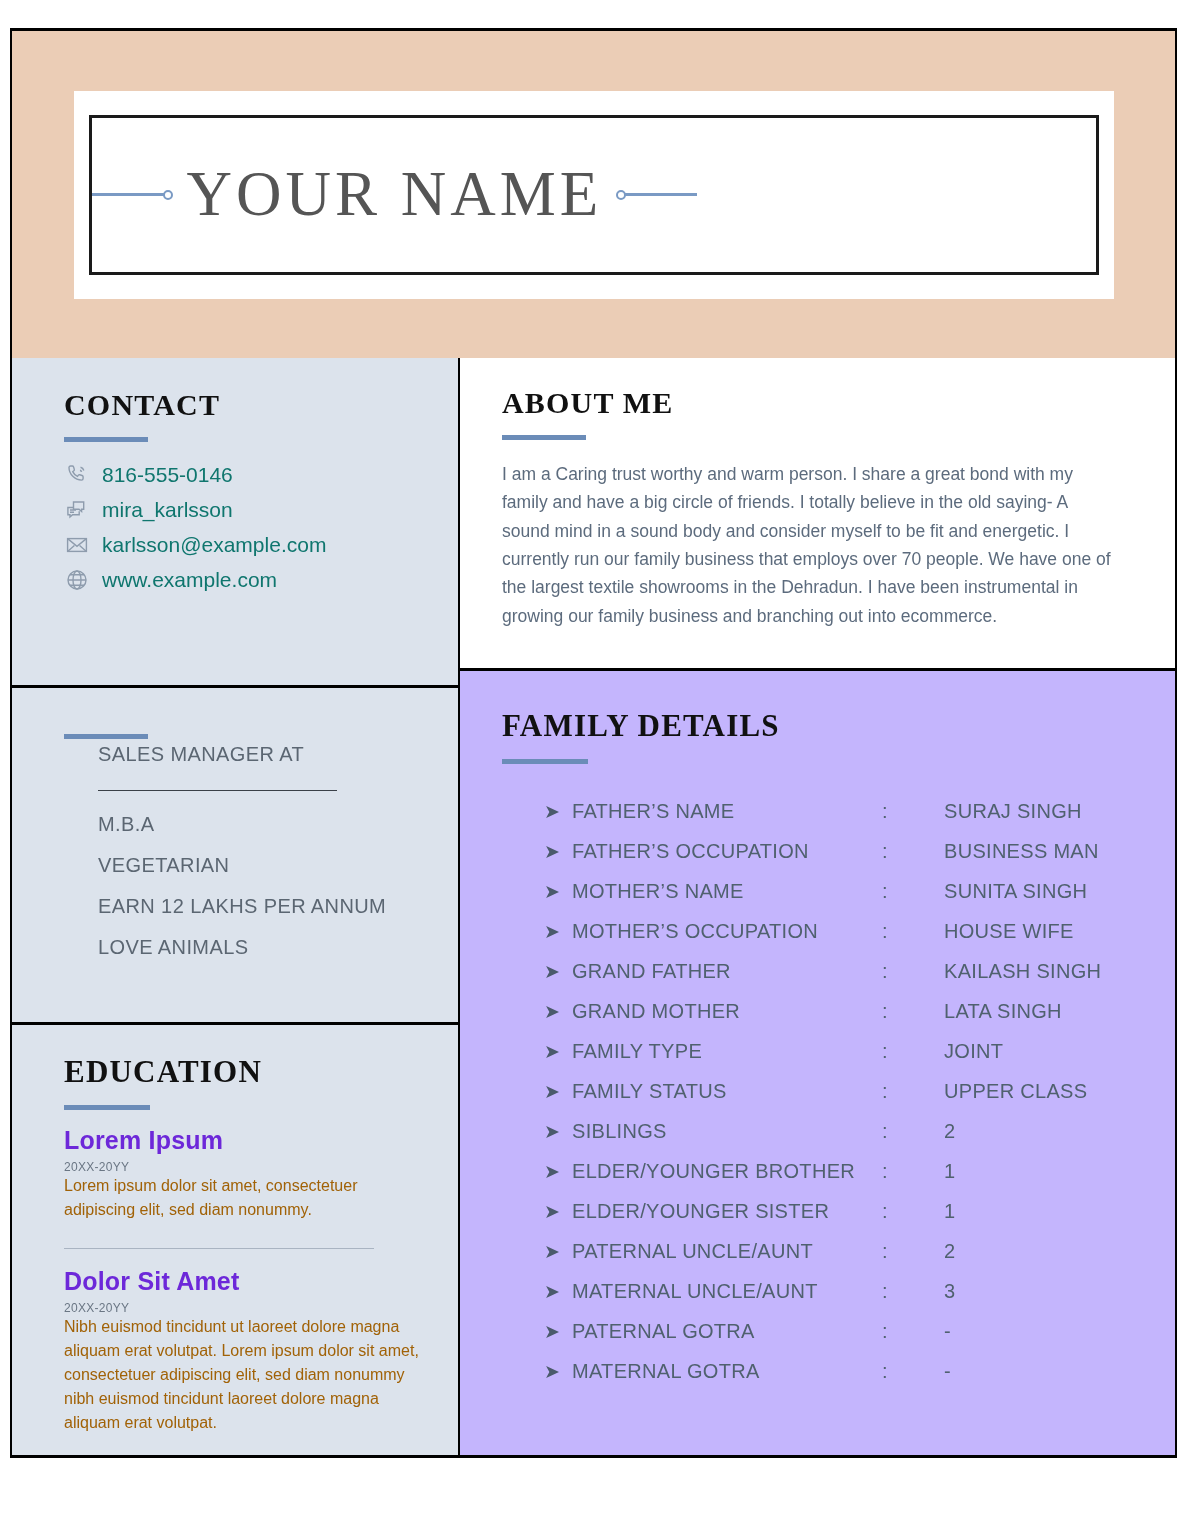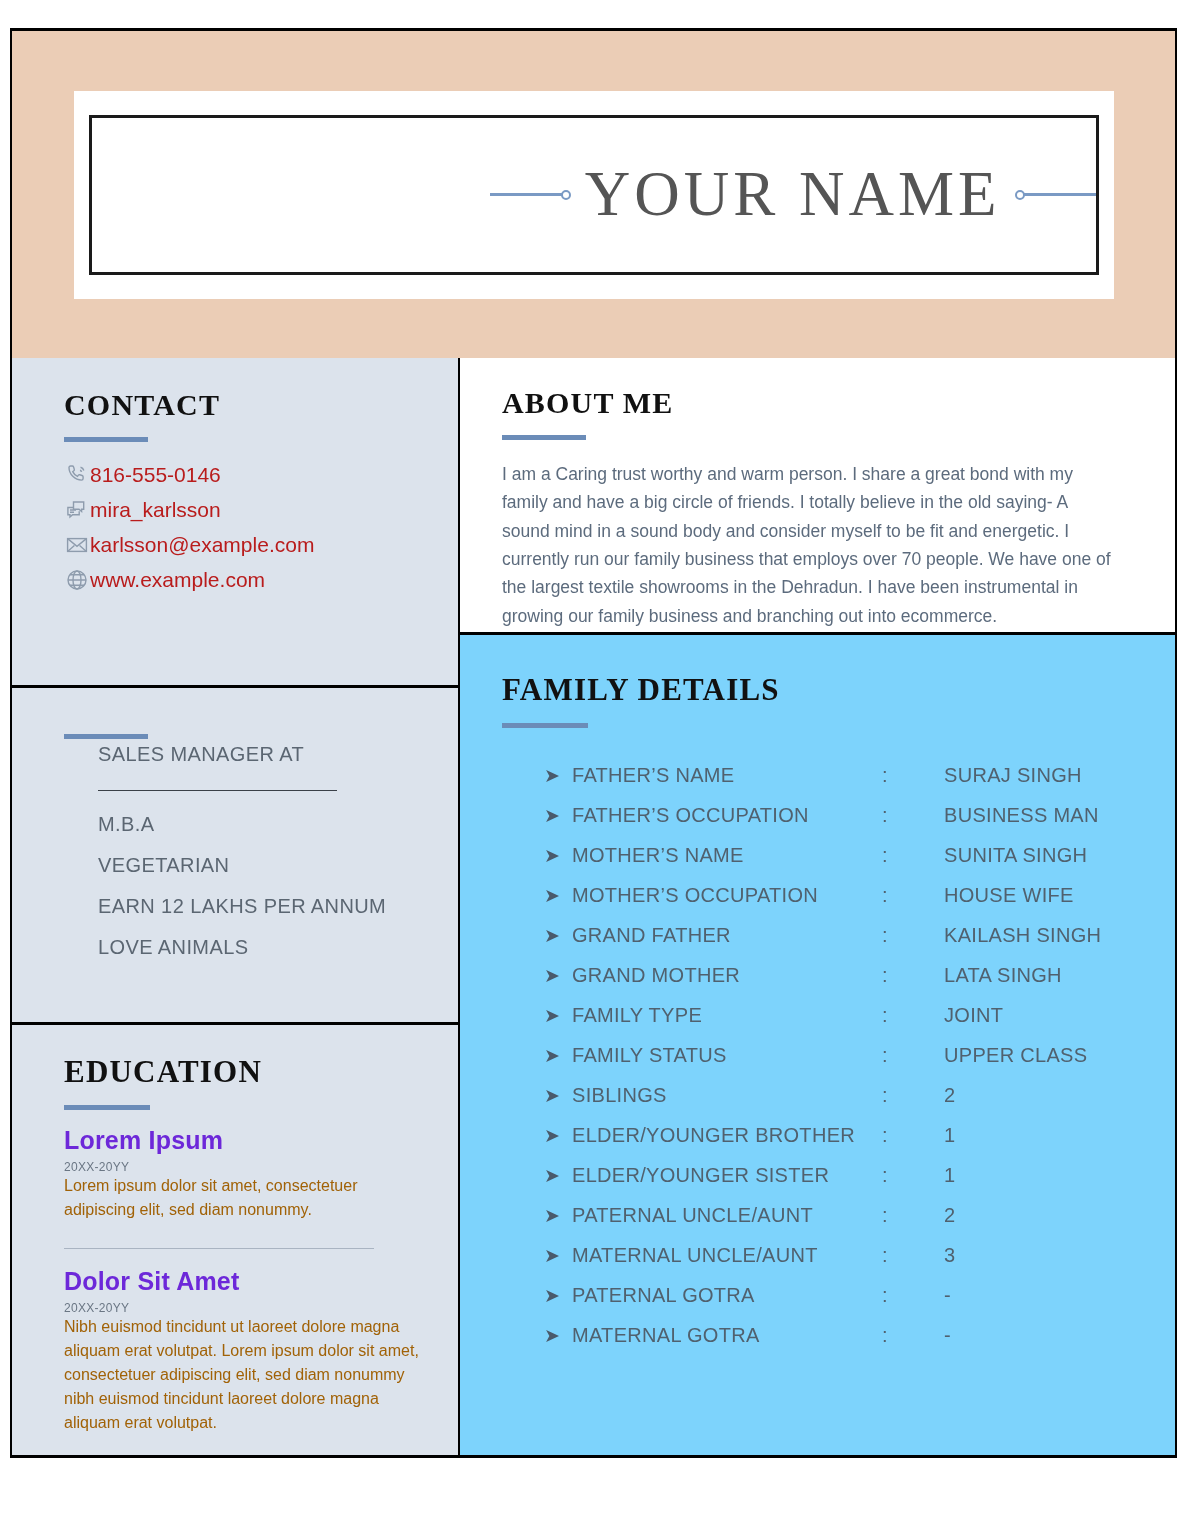--- a/index.html
+++ b/index.html
@@ -44,21 +44,21 @@
     justify-content: center;
   }
 
   .name-box {
     width: 1010px;
     height: 160px;
     border: 3px solid #1a1a1a;
     background: #ffffff;
     display: flex;
     align-items: center;
-    justify-content: flex-end;
+    justify-content: flex-start;
   }
 
   .name-wrap {
     display: flex;
     align-items: center;
     justify-content: center;
     gap: 10px;
   }
 
   .deco {
@@ -121,29 +121,29 @@
   .panel-blue {
     background: #dce3ec;
     padding: 30px 38px 20px 52px;
   }
 
   .panel-contact { height: 343px; border-bottom: 3px solid #000000; }
   .panel-overview { height: 350px; border-bottom: 3px solid #000000; }
   .panel-education { flex: 1 1 auto; }
 
   .panel-white-about {
-    height: 277px;
+    height: 313px;
     border-bottom: 3px solid #000000;
     padding: 28px 60px 20px 42px;
     background: #ffffff;
   }
   .panel-white-family {
     flex: 1 1 auto;
     padding: 38px 40px 24px 42px;
-    background: #7dd3fc;
+    background: #c4b5fd;
   }
 
   
   .sec-title {
     font-family: "Liberation Serif", serif;
     font-size: 30px;
     letter-spacing: 1.2px;
     color: #111111;
     line-height: 1.1;
   }
@@ -161,21 +161,22 @@
   
   .contact-list {
     margin-top: 20px;
     display: flex;
     flex-direction: column;
     gap: 9px;
   }
   .contact-row {
     display: flex;
     align-items: center;
-    color: #b91c1c;
+    gap: 12px;
+    color: #0f766e;
     font-size: 21px;
   }
   .contact-icon {
     width: 26px;
     height: 26px;
     flex: 0 0 26px;
     display: flex;
     align-items: center;
     justify-content: center;
     color: #8e9cad;

